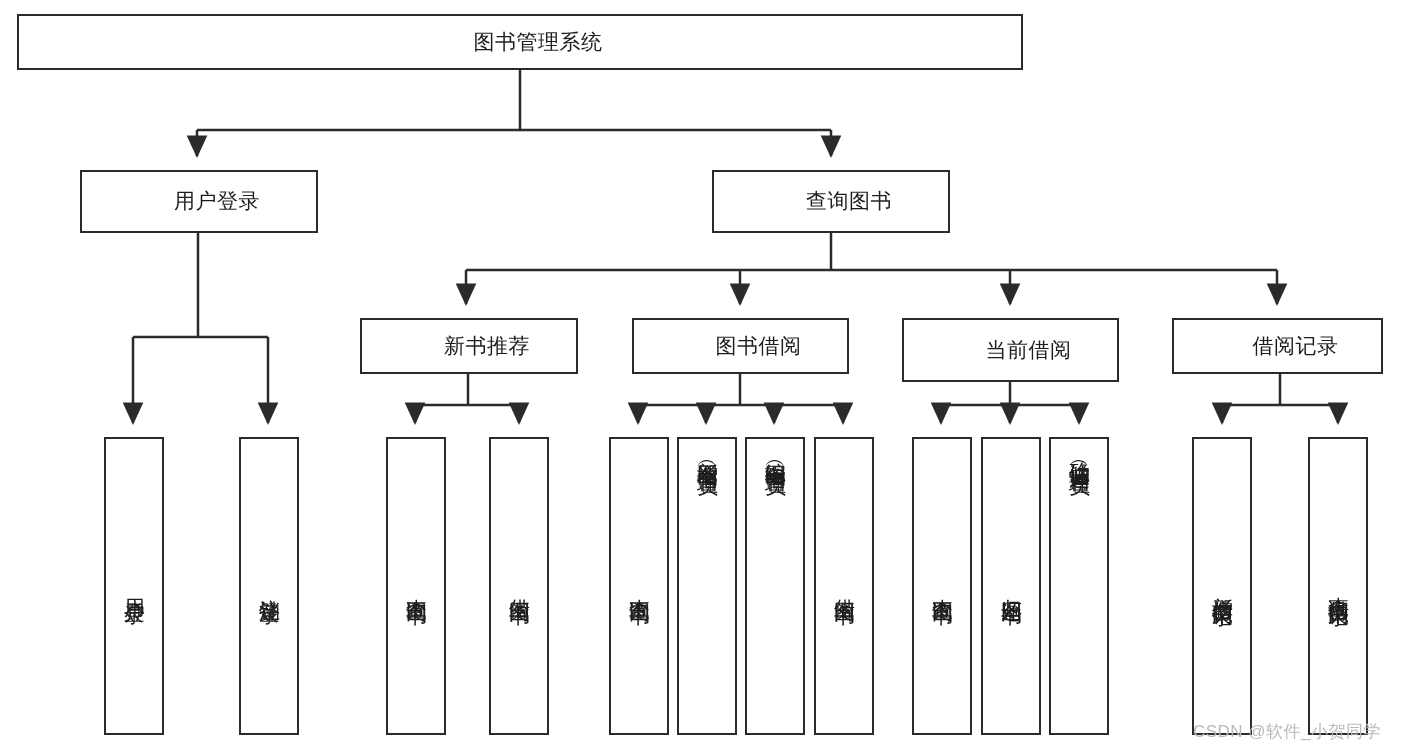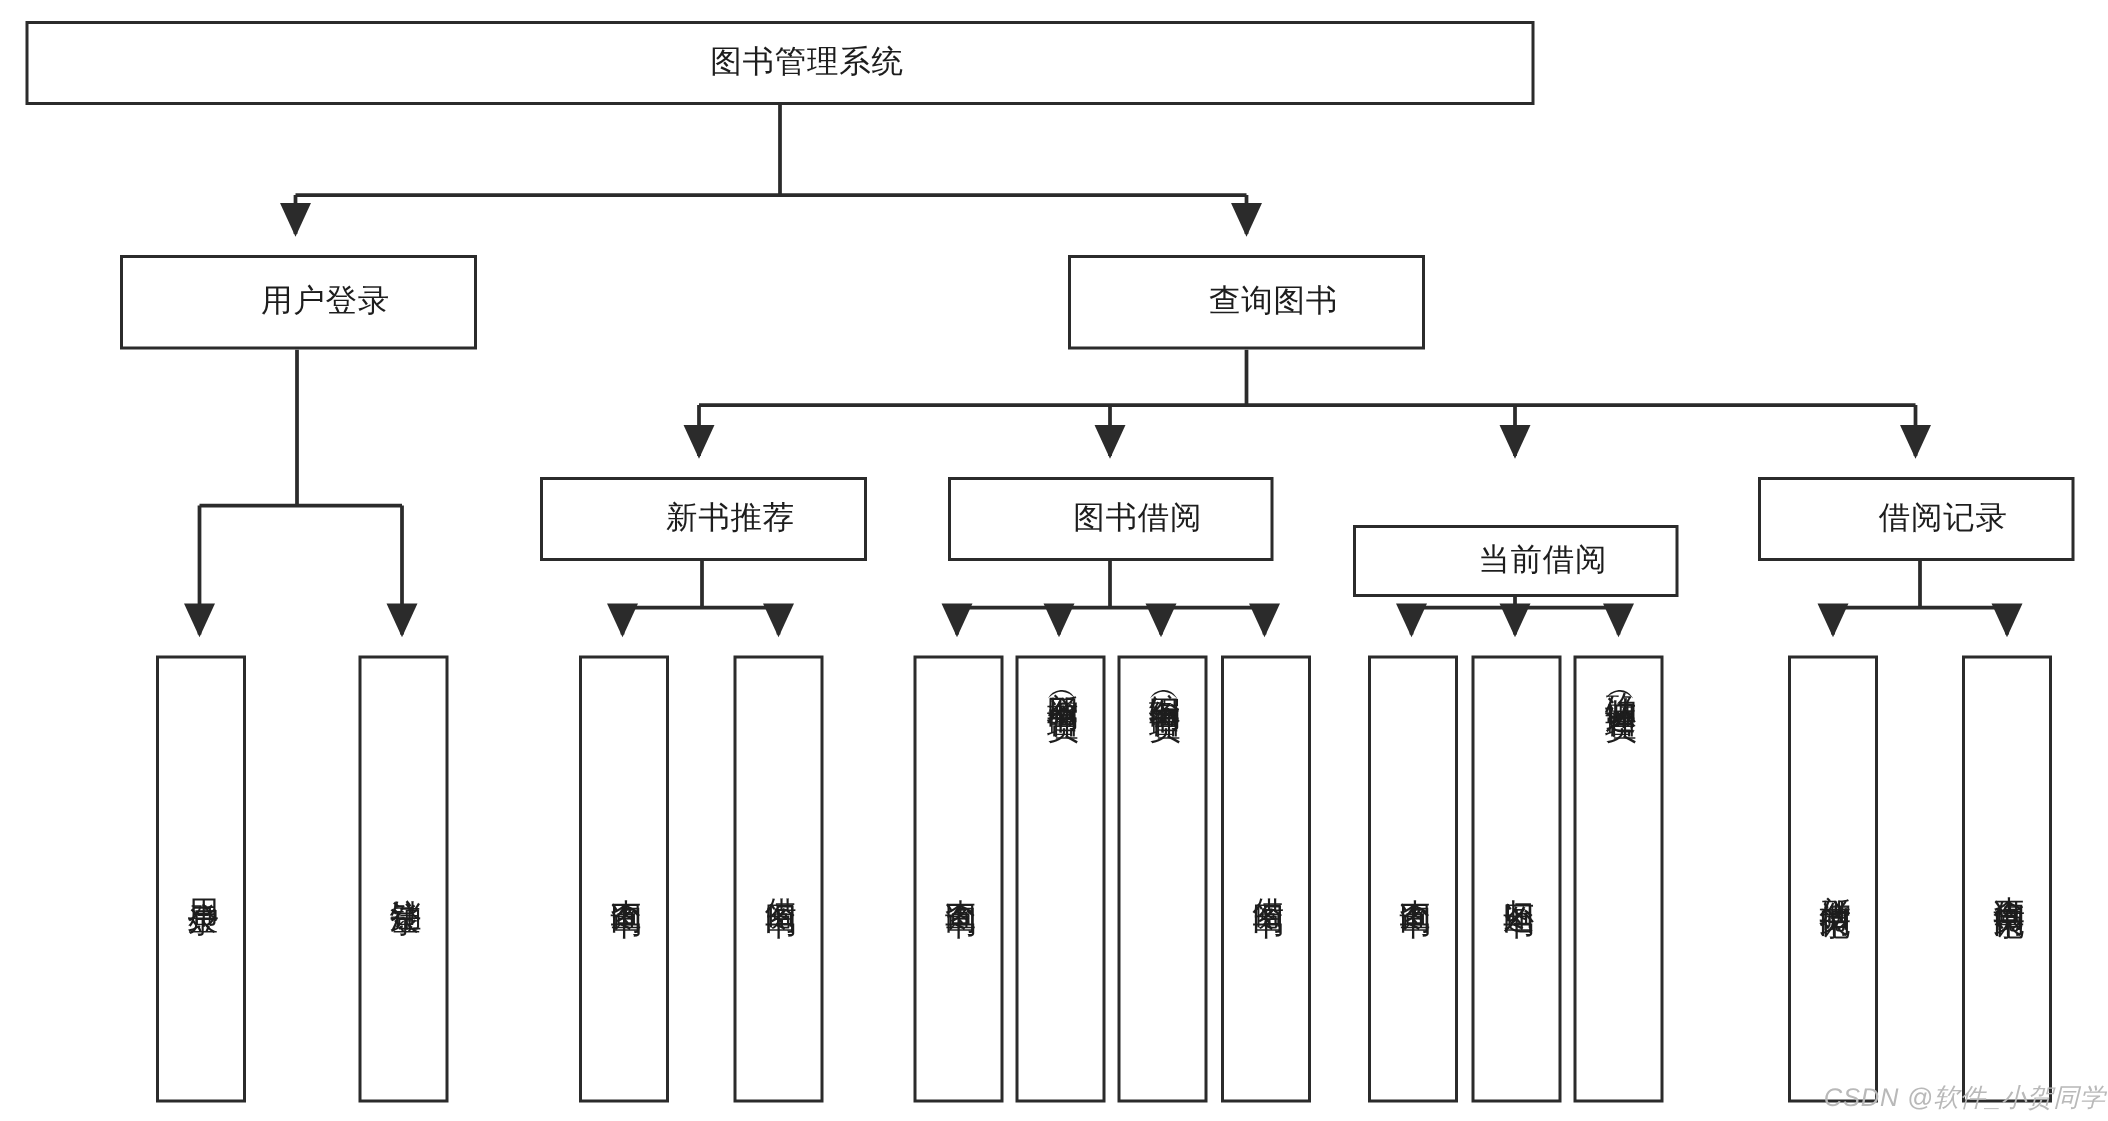--- a/index.html
+++ b/index.html
@@ -57,29 +57,28 @@
     line-height: 1.28;
     letter-spacing: 2px;
     white-space: normal;
     max-height: 100%;
   }
   .node.leaf.top-aligned {
     align-items: flex-start;
   }
   #watermark {
     position: absolute;
-    right: 1px;
+    right: 24px;
     bottom: 4px;
     font-size: 17px;
     color: #b9b9b9;
     letter-spacing: 0.5px;
     z-index: 3;
     white-space: nowrap;
     font-family: "Liberation Sans", "DejaVu Sans", sans-serif;
-    font-style: italic;
   }
 </style>
 </head>
 <body>
 
 <div id="canvas">
 
   <svg id="edges" viewBox="0 0 1405 747" width="1405" height="747" xmlns="http://www.w3.org/2000/svg">
     <defs>
       <marker id="arrow" viewBox="0 0 12 12" refX="6" refY="10" markerWidth="9" markerHeight="11" orient="auto-start-reverse">
@@ -141,21 +140,21 @@
   <div class="node" style="left:712px; top:170px; width:238px; height:63px;">
     <span class="label">查询图书</span>
   </div>
 
   <div class="node" style="left:360px; top:318px; width:218px; height:56px;align-items:center;">
     <span class="label">新书推荐</span>
   </div>
   <div class="node" style="left:632px; top:318px; width:217px; height:56px;">
     <span class="label">图书借阅</span>
   </div>
-  <div class="node" style="left:902px; top:318px; width:217px; height:48px;margin-top:32px;">
+  <div class="node" style="left:902px; top:318px; width:217px; height:64px;">
     <span class="label">当前借阅</span>
   </div>
   <div class="node" style="left:1172px; top:318px; width:211px; height:56px;">
     <span class="label">借阅记录</span>
   </div>
 
   <div class="node leaf" style="left:104px; top:437px; width:60px; height:298px;">
     <span class="label">用户登录</span>
   </div>
   <div class="node leaf" style="left:239px; top:437px; width:60px; height:298px;">

